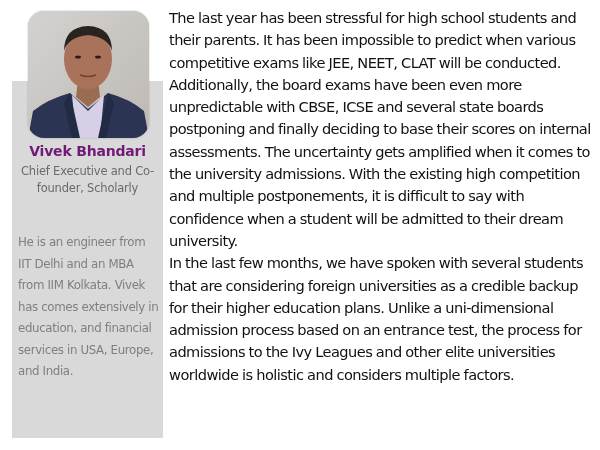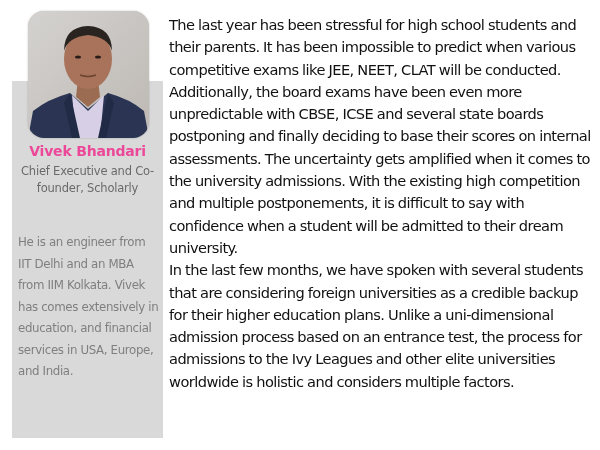--- a/index.html
+++ b/index.html
@@ -36,21 +36,21 @@
     .photo svg { display: block; }
     .name {
       position: absolute;
       left: 12px;
       top: 143px;
       width: 151px;
       text-align: center;
       font-family: "DejaVu Sans", sans-serif;
       font-weight: bold;
       font-size: 14px;
-      color: #ec4899;
+      color: #701a75;
       letter-spacing: -0.2px;
     }
     .role {
       position: absolute;
       left: 12px;
       top: 163px;
       width: 151px;
       text-align: center;
       font-family: "DejaVu Sans", sans-serif;
       font-size: 11.5px;
@@ -65,21 +65,21 @@
       width: 142px;
       font-family: "DejaVu Sans", sans-serif;
       font-size: 11.8px;
       line-height: 21.5px;
       color: #7f7f7f;
       letter-spacing: -0.35px;
     }
     .article {
       position: absolute;
       left: 169px;
-      top: 14px;
+      top: 7px;
       width: 430px;
       font-family: "DejaVu Sans", sans-serif;
       font-size: 14.6px;
       line-height: 22.3px;
       color: #111111;
       letter-spacing: -0.55px;
       word-spacing: -0.5px;
     }
     .article p {
       margin: 0;

